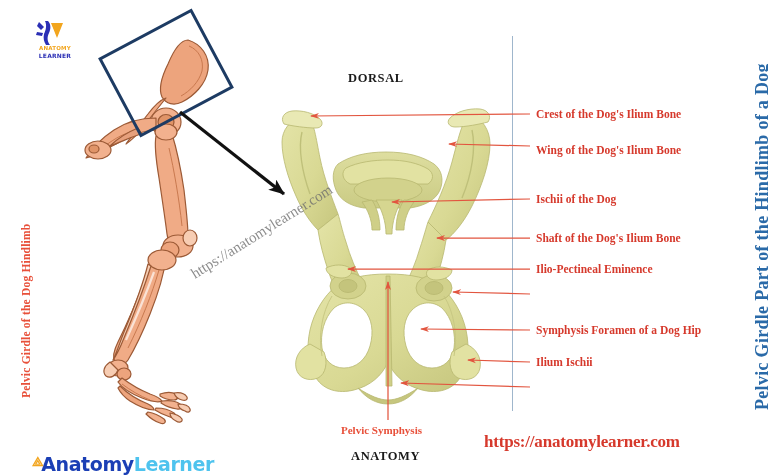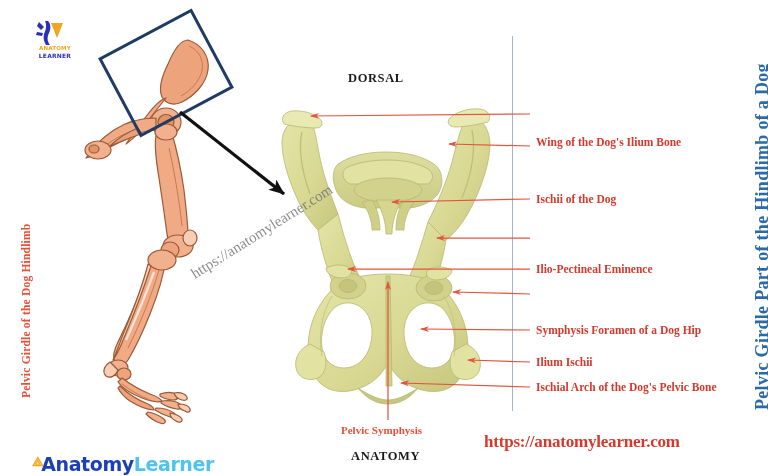--- a/index.html
+++ b/index.html
@@ -290,26 +290,27 @@
       <path d="M530 269 L348 269"></path>
       <path d="M530 294 L453 292"></path>
       <path d="M530 330 L421 329"></path>
       <path d="M530 362 L468 360"></path>
       <path d="M530 387 L401 383"></path>
     </g>
 
     <path d="M388 420 L388 282" stroke="#e2553f" stroke-width="1.25" fill="none" marker-end="url(#ahup)"></path>
   </svg>
 
-  <div class="clabel" style="top:136px">Wing of the Dog's Ilium Bone</div>
+  <div class="clabel" style="top:108px">Crest of the Dog's Ilium Bone</div>
+  <div class="clabel" style="top:144px">Wing of the Dog's Ilium Bone</div>
   <div class="clabel" style="top:193px">Ischii of the Dog</div>
+  <div class="clabel" style="top:232px">Shaft of the Dog's Ilium Bone</div>
   <div class="clabel" style="top:263px">Ilio-Pectineal Eminence</div>
   <div class="clabel" style="top:324px">Symphysis Foramen of a Dog Hip</div>
   <div class="clabel" style="top:356px">Ilium Ischii</div>
-  <div class="clabel" style="top:381px">Ischial Arch of the Dog's Pelvic Bone</div>
 
   <div id="wm">https://anatomylearner.com</div>
 
   <div id="url">https://anatomylearner.com</div>
 
   <div id="wordmark">
     <span class="swirl">⟁</span><span class="a">Anatomy</span><span class="b">Learner</span>
   </div>
 
 </div>

